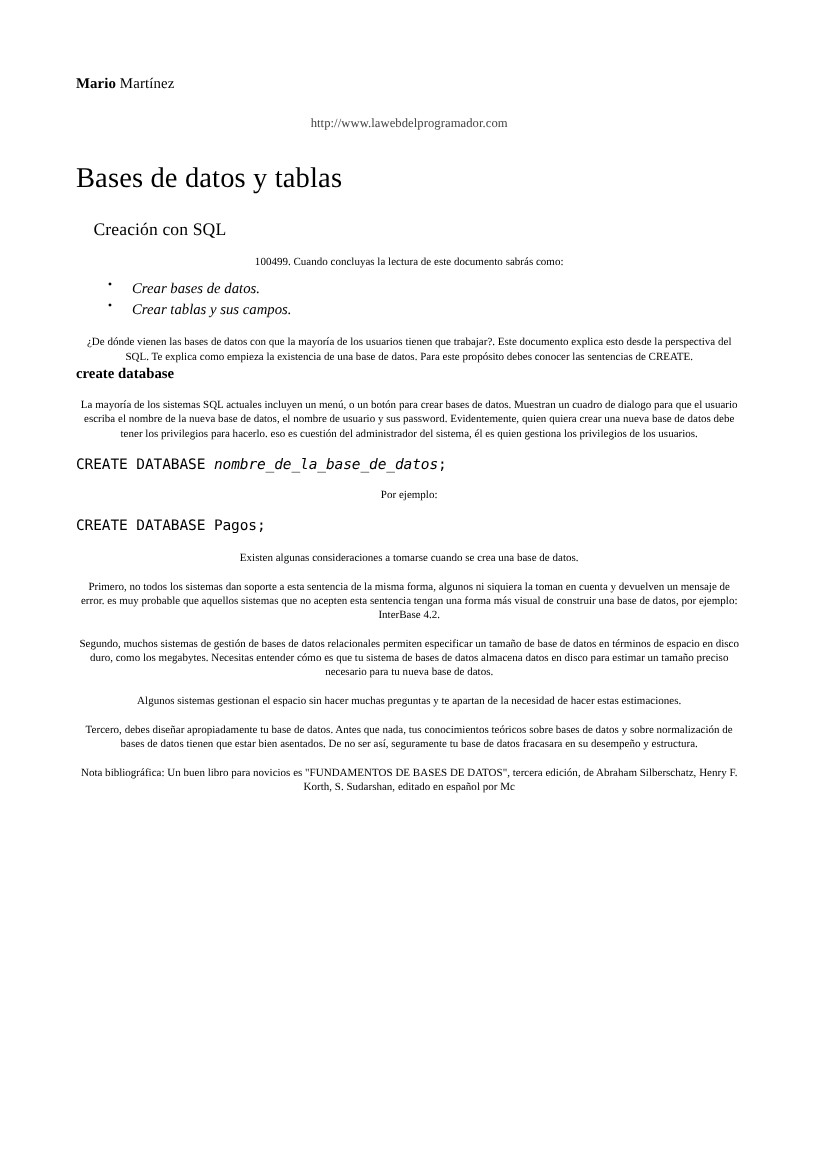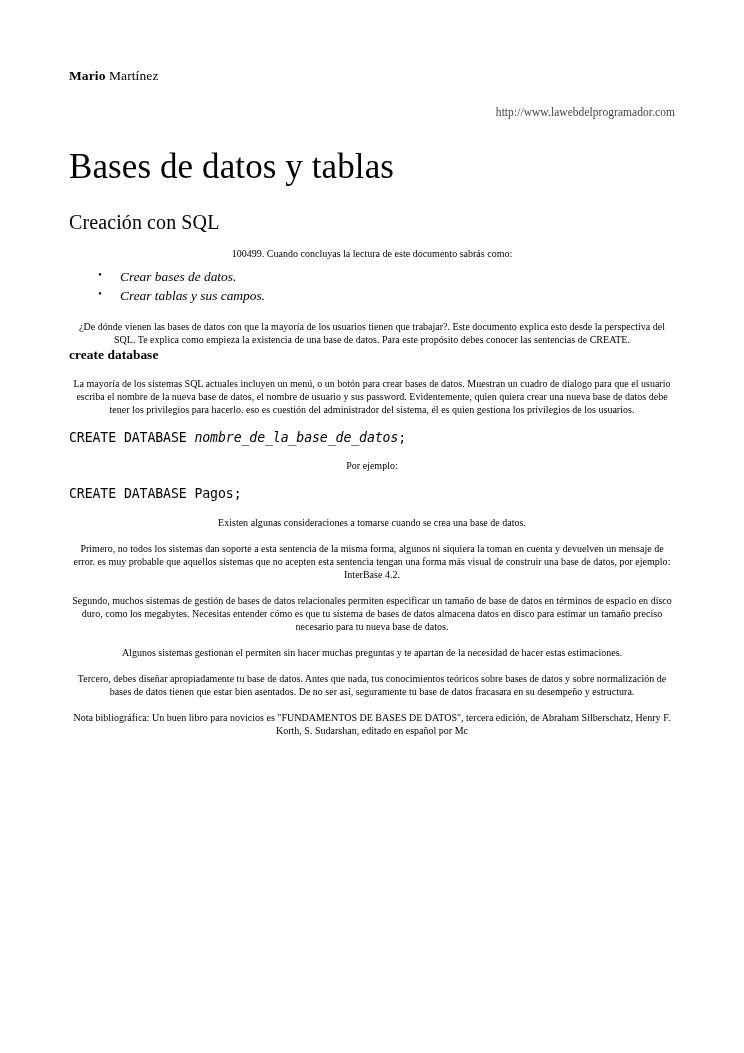--- a/index.html
+++ b/index.html
@@ -37,38 +37,38 @@
   }
   .author-first {
     font-weight: bold;
   }
   .author-last {
     font-weight: normal;
     text-align: right;
   }
   .site-url {
     margin-top: 21px;
-    text-align: right;
+    text-align: center;
     font-size: 11.5px;
     color: #444444;
     letter-spacing: 0.05px;
   }
 
   
   h1.doc-title {
     margin: 29px 0 0 0;
     font-weight: normal;
-    font-size: 35px;
+    font-size: 26px;
     line-height: 1.15;
     letter-spacing: 0.1px;
   }
   h2.doc-subtitle {
-    margin: 24px 0 0 0;
+    margin: 24px 0 0 16px;
     font-weight: normal;
-    font-size: 20px;
+    font-size: 16px;
     line-height: 1.15;
     letter-spacing: 0.1px;
   }
 
   
   p.body {
     margin: 13px 0 0 0;
     font-size: 10px;
     line-height: 1.305;
     text-align: center;
@@ -164,20 +164,20 @@
     <p class="body">Por ejemplo:</p>
 
     <p class="code">CREATE DATABASE Pagos;</p>
 
     <p class="body">Existen algunas consideraciones a tomarse cuando se crea una base de datos.</p>
 
     <p class="body">Primero, no todos los sistemas dan soporte a esta sentencia de la misma forma, algunos ni siquiera la toman en cuenta y devuelven un mensaje de error. es muy probable que aquellos sistemas que no acepten esta sentencia tengan una forma más visual de construir una base de datos, por ejemplo: InterBase 4.2.</p>
 
     <p class="body">Segundo, muchos sistemas de gestión de bases de datos relacionales permiten especificar un tamaño de base de datos en términos de espacio en disco duro, como los megabytes. Necesitas entender cómo es que tu sistema de bases de datos almacena datos en disco para estimar un tamaño preciso necesario para tu nueva base de datos.</p>
 
-    <p class="body">Algunos sistemas gestionan el permiten sin hacer muchas preguntas y te apartan de la necesidad de hacer estas estimaciones.</p>
+    <p class="body">Algunos sistemas gestionan el espacio sin hacer muchas preguntas y te apartan de la necesidad de hacer estas estimaciones.</p>
 
     <p class="body">Tercero, debes diseñar apropiadamente tu base de datos. Antes que nada, tus conocimientos teóricos sobre bases de datos y sobre normalización de bases de datos tienen que estar bien asentados. De no ser así, seguramente tu base de datos fracasara en su desempeño y estructura.</p>
 
     <p class="body">Nota bibliográfica: Un buen libro para novicios es "FUNDAMENTOS DE BASES DE DATOS", tercera edición, de Abraham Silberschatz, Henry F. Korth, S. Sudarshan, editado en español por Mc</p>
 
   </div>
 </div>
 
 </body></html>

